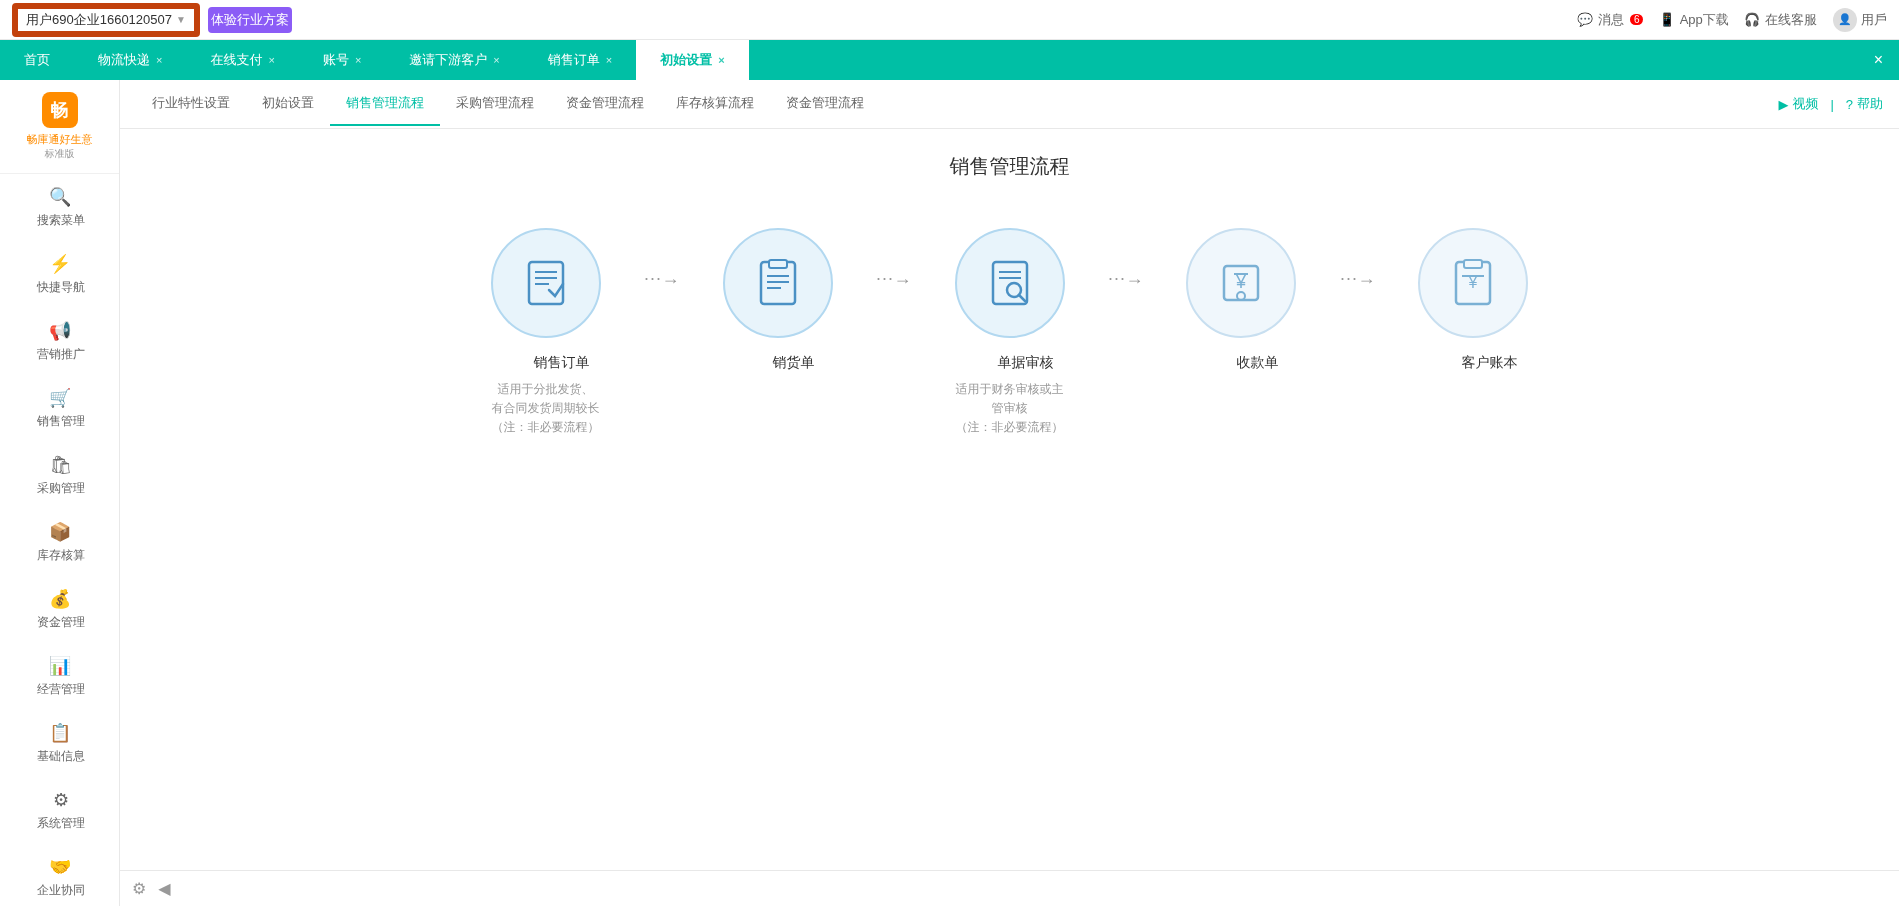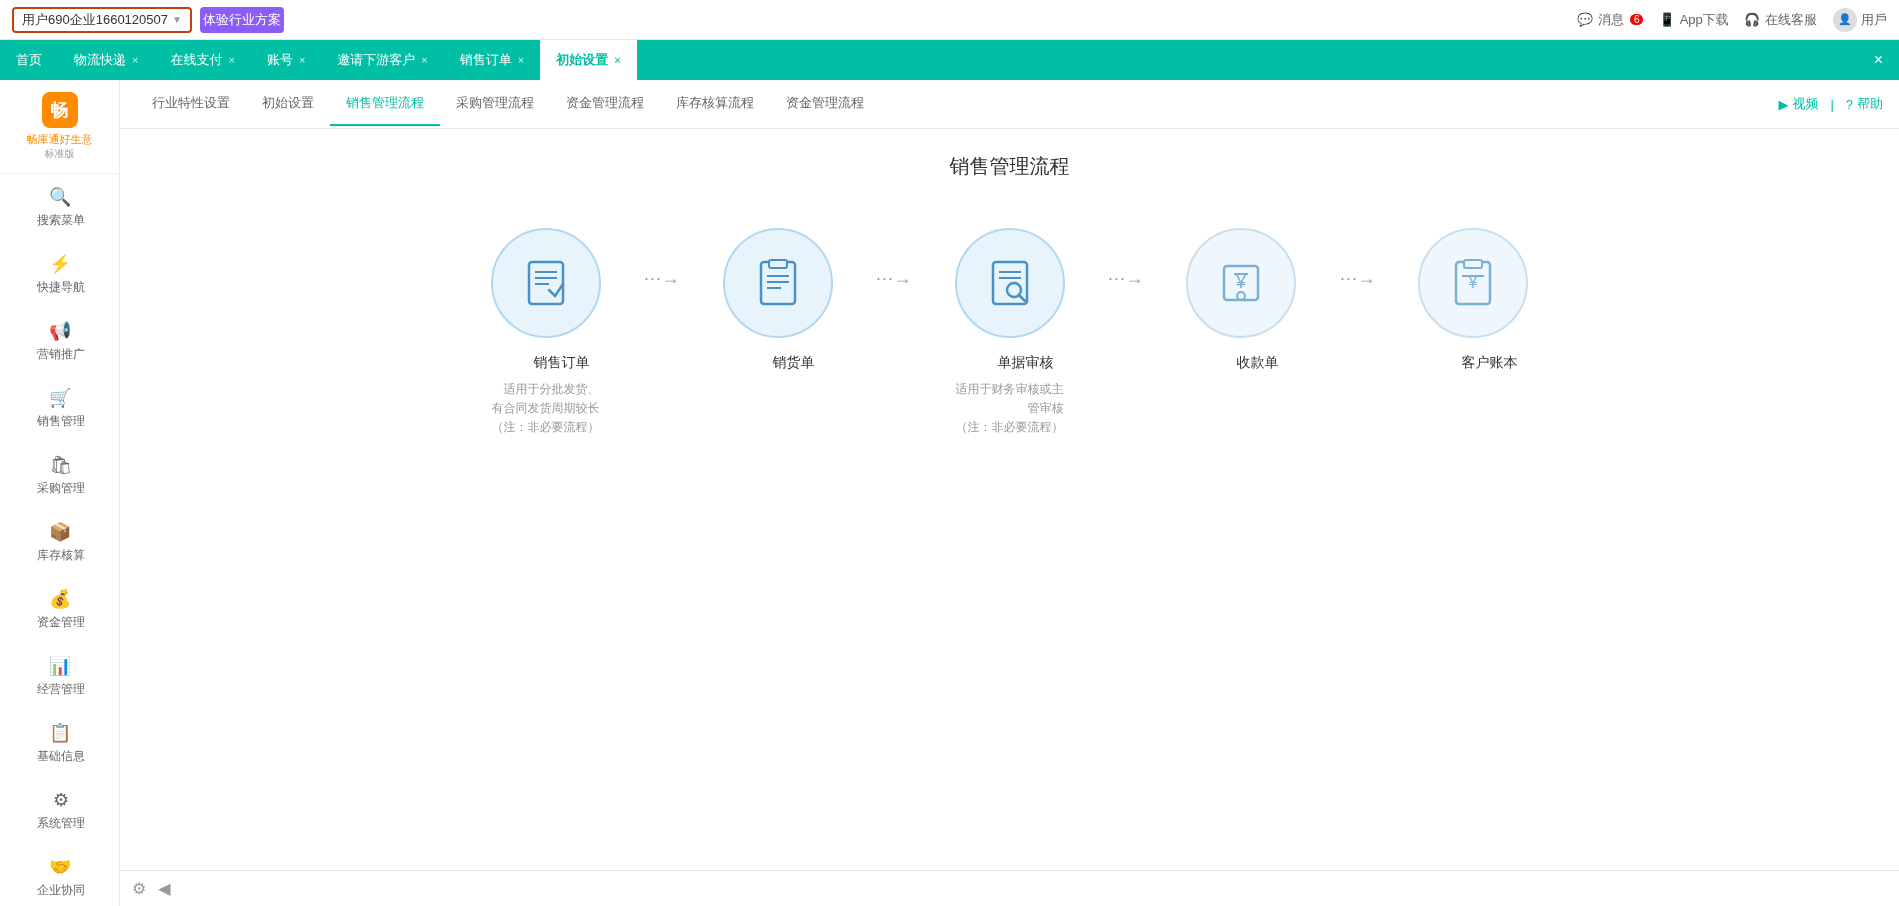--- a/index.html
+++ b/index.html
@@ -6,40 +6,40 @@
     body { font-family: 'Microsoft YaHei', Arial, sans-serif; font-size: 13px; background: #f5f5f5; overflow: hidden; }
 
     
     .top-header {
       display: flex; align-items: center; height: 40px;
       background: #fff; border-bottom: 1px solid #e8e8e8;
       padding: 0 12px; justify-content: space-between;
     }
     .top-header-left { display: flex; align-items: center; gap: 8px; }
     .user-select {
-      display: flex; align-items: center; border: 2px solid #c2410c; border-radius: 4px;
+      display: flex; align-items: center; border: 6px solid #c2410c; border-radius: 4px;
       padding: 2px 8px; cursor: pointer; gap: 4px; font-size: 13px; color: #333;
     }
     .user-select .chevron { color: #999; font-size: 10px; }
     .trial-btn {
       background: #8b5cf6; color: #fff; border: none; border-radius: 4px;
       padding: 4px 3px; cursor: pointer; font-size: 13px;
     }
     .top-header-right { display: flex; align-items: center; gap: 16px; color: #666; font-size: 13px; }
     .top-right-item { display: flex; align-items: center; gap: 4px; cursor: pointer; }
     .badge { background: #f00; color: #fff; border-radius: 10px; font-size: 10px; padding: 0 4px; margin-left: 2px; }
     .avatar-circle { width: 24px; height: 24px; border-radius: 50%; background: #ddd; display: flex; align-items: center; justify-content: center; font-size: 11px; color: #999; }
 
     
     .nav-bar {
       display: flex; align-items: center; height: 40px;
       background: #00bfa5; padding: 0 0 0 0;
     }
     .nav-item {
-      display: flex; align-items: center; height: 40px; padding: 0 16px;
+      display: flex; align-items: center; height: 40px; padding: 0 24px;
       color: #fff; font-size: 13px; cursor: pointer; white-space: nowrap;
       position: relative;
     }
     .nav-item.active { background: #fff; color: #00bfa5; font-weight: bold; }
     .nav-item .close-icon { margin-left: 6px; font-size: 11px; opacity: 0.8; }
     .nav-spacer { flex: 1; }
     .nav-close-btn { padding: 0 16px; color: #fff; cursor: pointer; font-size: 16px; }
 
     
     .main-layout { display: flex; height: calc(100vh - 80px); }
@@ -91,21 +91,21 @@
     .flow-container { display: flex; align-items: flex-start; justify-content: center; gap: 0; }
     .flow-item { display: flex; flex-direction: column; align-items: center; width: 180px; }
     .flow-circle {
       width: 110px; height: 110px; border-radius: 50%;
       border: 2px solid #b2d8f0; background: #e8f4fb;
       display: flex; align-items: center; justify-content: center;
       font-size: 36px; color: #4a90c4;
     }
     .flow-circle.light { border-color: #c8dff0; background: #f0f7fc; color: #7ab0d4; }
     .flow-label { margin-top: 16px; font-size: 14px; color: #333; font-weight: 500; text-align: center; margin-left: 32px; }
-    .flow-desc { margin-top: 8px; font-size: 12px; color: #999; text-align: right; line-height: 1.6; }
+    .flow-desc { margin-top: 8px; font-size: 12px; color: #999; text-align: center; line-height: 1.6; }
     .flow-arrow {
       display: flex; align-items: center; margin-top: 40px;
       color: #999; font-size: 18px; padding: 0 8px;
     }
 
     
     .bottom-bar {
       display: flex; align-items: center; justify-content: space-between;
       height: 36px; background: #fff; border-top: 1px solid #e8e8e8;
       padding: 0 12px;

